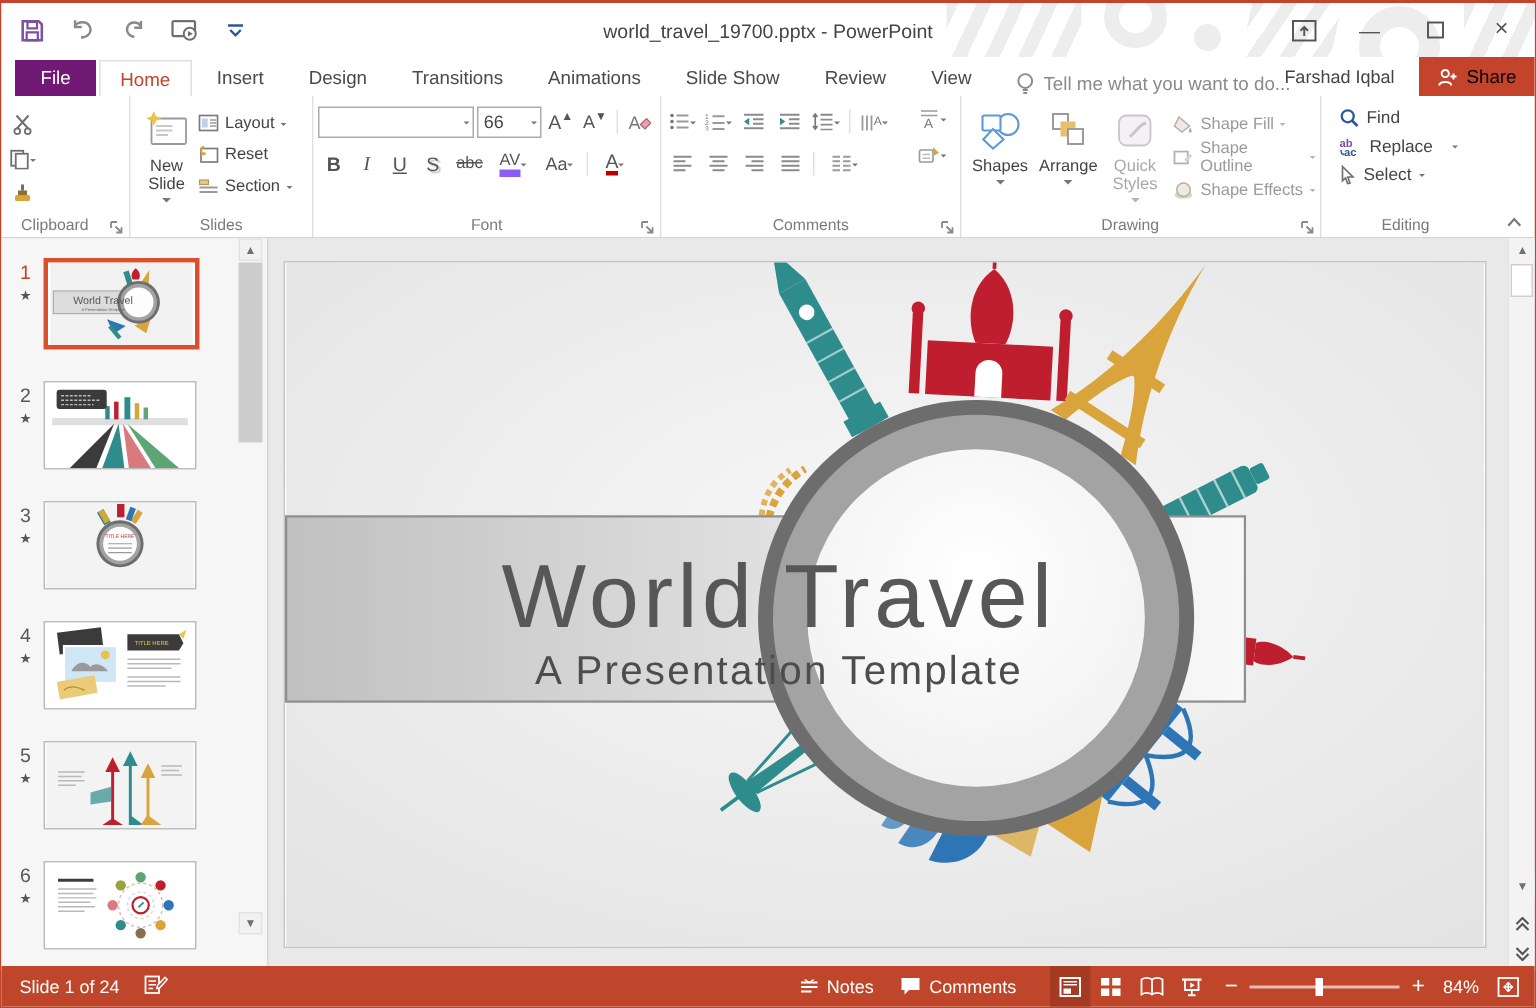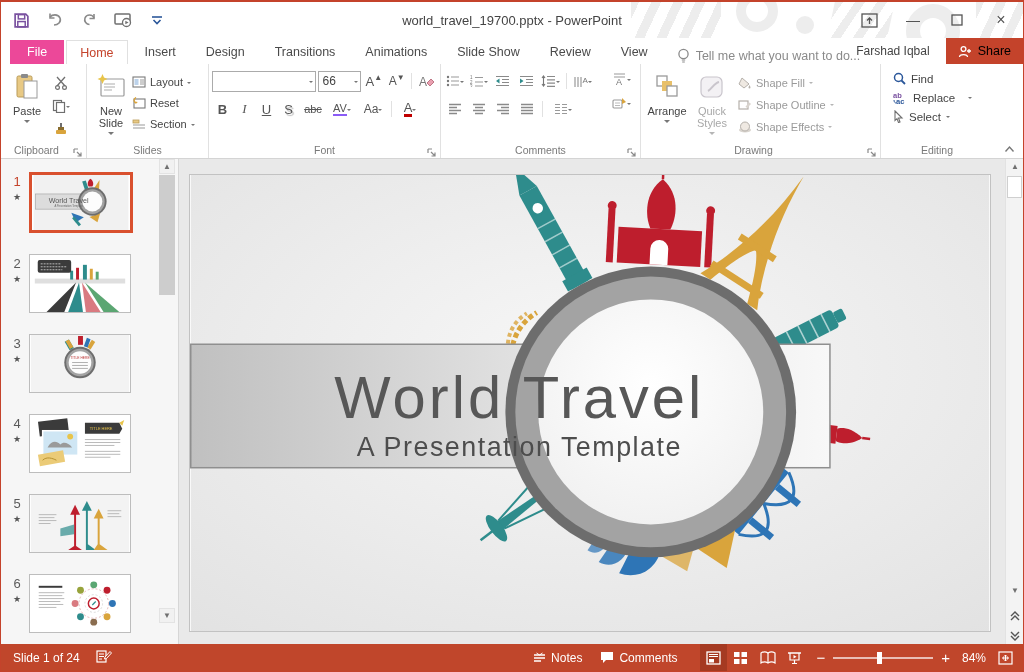--- a/index.html
+++ b/index.html
@@ -14,21 +14,21 @@
   .deco .stripes { position:absolute; background:repeating-linear-gradient(115deg,#ededed 0 9px,#ffffff 9px 20px); }
   .qat { position:absolute; left:10px; top:0; height:36px; display:flex; align-items:center; gap:14px; z-index:2; }
   .qat .qbtn { display:flex; align-items:center; justify-content:center; width:20px; height:20px; }
   .title-text { position:absolute; left:0; right:0; top:0; height:36px; display:flex; align-items:center; justify-content:center; font-size:13px; color:#444; z-index:1; }
   .win-controls { position:absolute; right:0; top:0; height:36px; display:flex; z-index:2; }
   .win-controls .wbtn { width:44px; height:36px; display:flex; align-items:center; justify-content:center; color:#555; font-size:14px; }
   .win-controls .close { font-size:16px; }
 
   
   .tabrow { position:relative; height:26px; background:#fff; display:flex; align-items:flex-end; }
-  .file-tab { height:24px; margin-left:9px; padding:0 17px; background:#ec4899; color:#fff; font-size:12.5px; display:flex; align-items:center; }
+  .file-tab { height:24px; margin-left:9px; padding:0 17px; background:#701a75; color:#fff; font-size:12.5px; display:flex; align-items:center; }
   .tab { height:24px; padding:0 13px; margin:0 2px; font-size:12.5px; color:#4a4a4a; display:flex; align-items:center; }
   .tab.selected { background:#fff; color:#C4432B; border:1px solid #e0e0e0; border-bottom:none; }
   .tellme { display:flex; align-items:center; gap:6px; margin-left:14px; font-size:12.5px; color:#8a8a8a; }
   .tabrow-right { position:absolute; right:0; bottom:0; height:26px; display:flex; align-items:center; }
   .username { font-size:12px; color:#444; margin-right:16px; }
   .share-btn { height:26px; padding:0 12px; background:#C4432B; color:#000000; font-size:12.5px; display:flex; align-items:center; gap:6px; }
 
   
   .ribbon { position:relative; height:95px; background:#fff; border-bottom:1px solid #d4d4d4; display:flex; }
   .group { position:relative; padding:5px 3px 17px 3px; border-right:1px solid #e1e1e1; display:flex; }
@@ -176,31 +176,20 @@
             <path d="M11 4 v4 M9 6 h4" stroke="#fff" stroke-width="1.3"></path>
           </svg>
         <span>Share</span>
       </div>
     </div>
   </div>
 
   <div class="ribbon">
 
     <div class="group" style="width:86px;">
-      <div class="bigbtn">
-        <span class="bicon">
-          <svg width="24" height="28" viewBox="0 0 24 28">
-              <rect x="2" y="3" width="15" height="21" rx="1.5" fill="#E8C984" stroke="#B99B58" stroke-width="1"></rect>
-              <rect x="6" y="1" width="7" height="4" rx="1" fill="#8a8a8a"></rect>
-              <rect x="9" y="8" width="13" height="17" fill="#fff" stroke="#9a9a9a" stroke-width="1"></rect>
-            </svg>
-        </span>
-        <span>Paste</span>
-        <span class="cr"></span>
-      </div>
       <div class="smallrows">
         <span class="iconbtn">
           <svg width="14" height="14" viewBox="0 0 14 14">
               <path d="M3 1 L11 10 M11 1 L3 10" stroke="#6f6f6f" stroke-width="1.3"></path>
               <circle cx="3.5" cy="11.5" r="1.9" fill="none" stroke="#6f6f6f" stroke-width="1.2"></circle>
               <circle cx="10.5" cy="11.5" r="1.9" fill="none" stroke="#6f6f6f" stroke-width="1.2"></circle>
             </svg>
         </span>
         <span class="iconbtn">
           <svg width="14" height="14" viewBox="0 0 14 14">
@@ -288,21 +277,21 @@
             </svg>
         </span>
       </div>
       <div class="fontrow2">
         <span class="iconbtn" style="font-weight:bold; font-size:13px;">B</span>
         <span class="iconbtn" style="font-style:italic; font-family:'Liberation Serif',serif; font-size:13px;">I</span>
         <span class="iconbtn" style="text-decoration:underline; font-size:13px;">U</span>
         <span class="iconbtn" style="font-size:13px; text-shadow:1.5px 1.5px 1px #bbb;">S</span>
         <span class="iconbtn" style="width:26px; font-size:11px; text-decoration:line-through;">abc</span>
         <span class="iconbtn" style="width:30px; font-size:11px;">
-          <span style="border-bottom:2px solid #8b5cf6;">AV</span>
+          <span style="border-bottom:5px solid #8b5cf6;">AV</span>
             <span class="cr sm"></span>
         </span>
         <span class="iconbtn" style="width:30px; font-size:12px;">
           <span>Aa</span>
             <span class="cr sm"></span>
         </span>
         <span class="vsep" style="height:16px;"></span>
         <span class="iconbtn" style="width:30px;">
           <span style="font-size:13px; border-bottom:3px solid #c00000; line-height:13px;">A</span>
             <span class="cr sm"></span>
@@ -414,20 +403,31 @@
       <div class="glabel center">Comments</div>
       <span class="dlg">
         <svg width="10" height="10" viewBox="0 0 10 10">
             <path d="M1 1 H5 M1 1 V5" stroke="#8a8a8a" stroke-width="1.2"></path>
             <path d="M4 4 L8 8 M8 4.5 V8 H4.5" stroke="#8a8a8a" stroke-width="1.2" fill="none"></path>
           </svg>
       </span>
     </div>
 
     <div class="group" style="width:240px;">
+      <div class="bigbtn">
+        <span class="bicon">
+          <svg width="30" height="26" viewBox="0 0 30 26">
+              <circle cx="20" cy="9" r="7" fill="none" stroke="#5B9BD5" stroke-width="1.4"></circle>
+              <rect x="3" y="3" width="12" height="10" rx="1" fill="#fff" stroke="#5B9BD5" stroke-width="1.4"></rect>
+              <path d="M10 12 L17 19 L10 25 L3.5 19 Z" fill="#fff" stroke="#5B9BD5" stroke-width="1.4"></path>
+            </svg>
+        </span>
+        <span>Shapes</span>
+        <span class="cr"></span>
+      </div>
       <div class="bigbtn">
         <span class="bicon">
           <svg width="26" height="26" viewBox="0 0 26 26">
               <rect x="3" y="2" width="10" height="10" fill="#fff" stroke="#9a9a9a" stroke-width="1.3"></rect>
               <rect x="8" y="7" width="10" height="10" fill="#E8C06A"></rect>
               <rect x="13" y="12" width="10" height="10" fill="#fff" stroke="#9a9a9a" stroke-width="1.3"></rect>
             </svg>
         </span>
         <span>Arrange</span>
         <span class="cr"></span>

